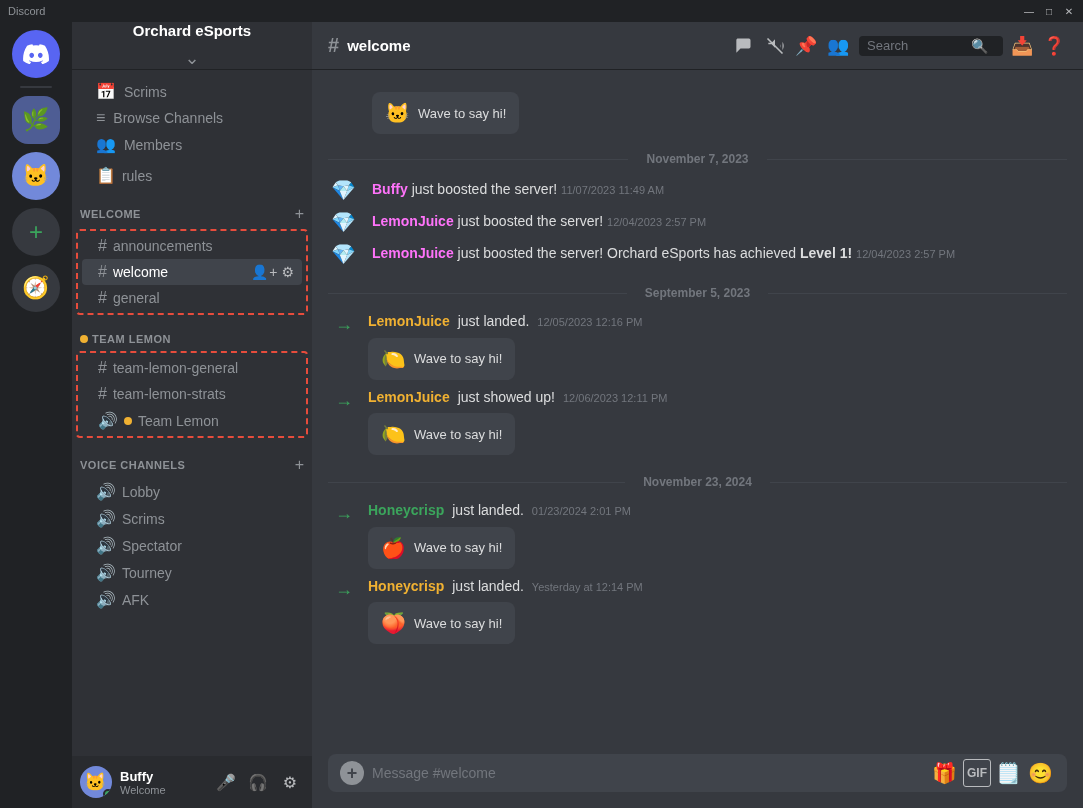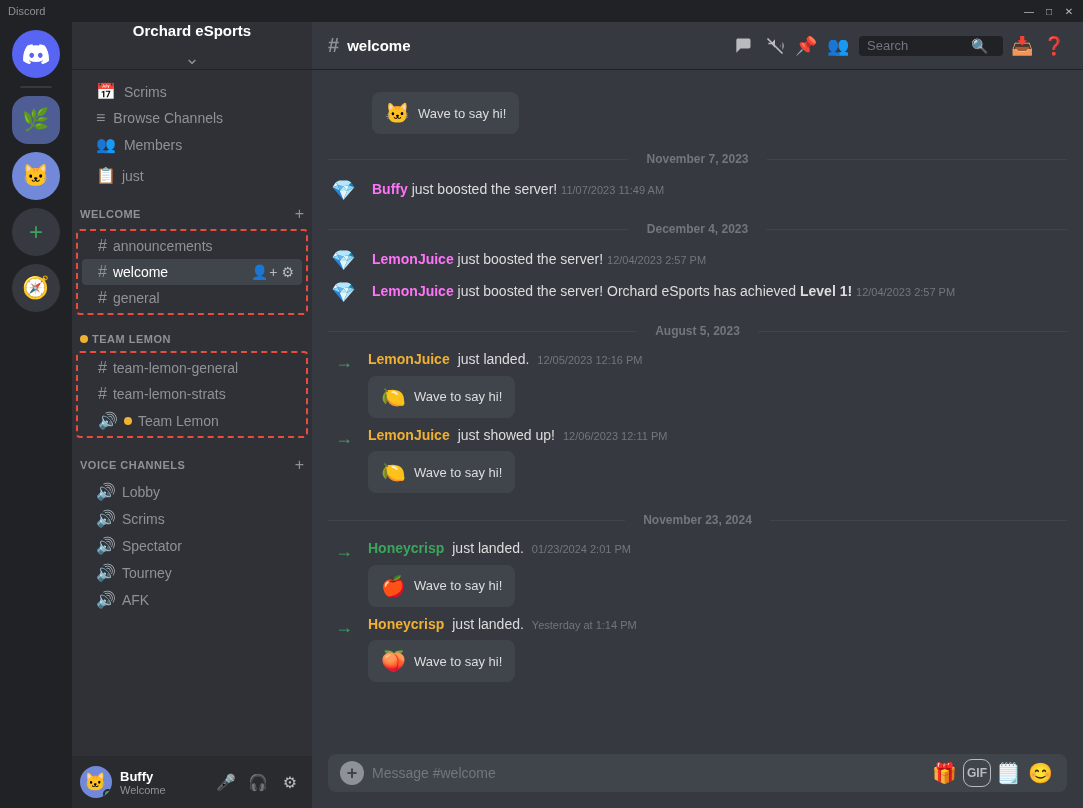--- a/index.html
+++ b/index.html
@@ -563,21 +563,21 @@
         <span class="channel-icon">≡</span>
         <span class="channel-name">Browse Channels</span>
       </div>
       <div class="channel-item-utility">
         <span class="channel-icon">👥</span>
         <span class="channel-name">Members</span>
       </div>
 
       <div class="channel-item" style="margin-top:4px;">
         <span class="channel-icon">📋</span>
-        <span class="channel-name">just</span>
+        <span class="channel-name">rules</span>
       </div>
 
       <div class="channel-category">
         <span class="channel-category-name">Welcome</span>
         <span class="channel-category-add">+</span>
       </div>
       <div class="channel-section-highlight">
         <div class="channel-item">
           <span class="channel-icon">#</span>
           <span class="channel-name">announcements</span>
@@ -708,25 +708,20 @@
 
       <div class="boost-message">
         <span class="boost-icon">💎</span>
         <div class="message-content">
           <span class="message-author boost">Buffy</span>
           <span class="message-text"> just boosted the server! </span>
           <span class="message-timestamp">11/07/2023 11:49 AM</span>
         </div>
       </div>
 
-      <div class="date-divider">
-        <div class="date-divider-line"></div>
-        <span class="date-divider-text">December 4, 2023</span>
-        <div class="date-divider-line"></div>
-      </div>
 
       <div class="boost-message">
         <span class="boost-icon">💎</span>
         <div class="message-content">
           <span class="message-author boost">LemonJuice</span>
           <span class="message-text"> just boosted the server! </span>
           <span class="message-timestamp">12/04/2023 2:57 PM</span>
         </div>
       </div>
 
@@ -734,21 +729,21 @@
         <span class="boost-icon">💎</span>
         <div class="message-content">
           <span class="message-author boost">LemonJuice</span>
           <span class="message-text"> just boosted the server! Orchard eSports has achieved <strong>Level 1!</strong> </span>
           <span class="message-timestamp">12/04/2023 2:57 PM</span>
         </div>
       </div>
 
       <div class="date-divider">
         <div class="date-divider-line"></div>
-        <span class="date-divider-text">August 5, 2023</span>
+        <span class="date-divider-text">September 5, 2023</span>
         <div class="date-divider-line"></div>
       </div>
 
       <div class="message-row system-join">
         <span class="arrow-icon">→</span>
         <div class="message-content">
           <div class="message-header">
             <span class="message-author lemon">LemonJuice</span>
             <span class="message-text"> just landed. </span>
             <span class="message-timestamp">12/05/2023 12:16 PM</span>
@@ -797,38 +792,38 @@
         </div>
       </div>
 
 
       <div class="message-row system-join">
         <span class="arrow-icon">→</span>
         <div class="message-content">
           <div class="message-header">
             <span class="message-author lemon">Honeycrisp</span>
             <span class="message-text"> just landed. </span>
-            <span class="message-timestamp">Yesterday at 1:14 PM</span>
+            <span class="message-timestamp">Yesterday at 12:14 PM</span>
           </div>
           <div class="wave-button">
             <span class="wave-emoji">🍑</span>
             <span class="wave-text">Wave to say hi!</span>
           </div>
         </div>
       </div>
 
     </div>
 
     <div class="message-input-area">
       <div class="message-input-box">
         <div class="message-input-add">+</div>
         <input class="message-input" type="text" placeholder="Message #welcome" style="">
         <div class="message-input-actions">
           <div class="input-action-btn">🎁</div>
-          <div class="input-action-btn" style="font-size:12px;font-weight:700;border:1px solid #b9bbbe;border-radius:9px;padding:2px 4px;color:#b9bbbe;">GIF</div>
+          <div class="input-action-btn" style="font-size:12px;font-weight:700;border:1px solid #b9bbbe;border-radius:3px;padding:2px 4px;color:#b9bbbe;">GIF</div>
           <div class="input-action-btn">🗒️</div>
           <div class="input-action-btn">😊</div>
         </div>
       </div>
     </div>
   </div>
 
 </div>
 
 </body></html>

